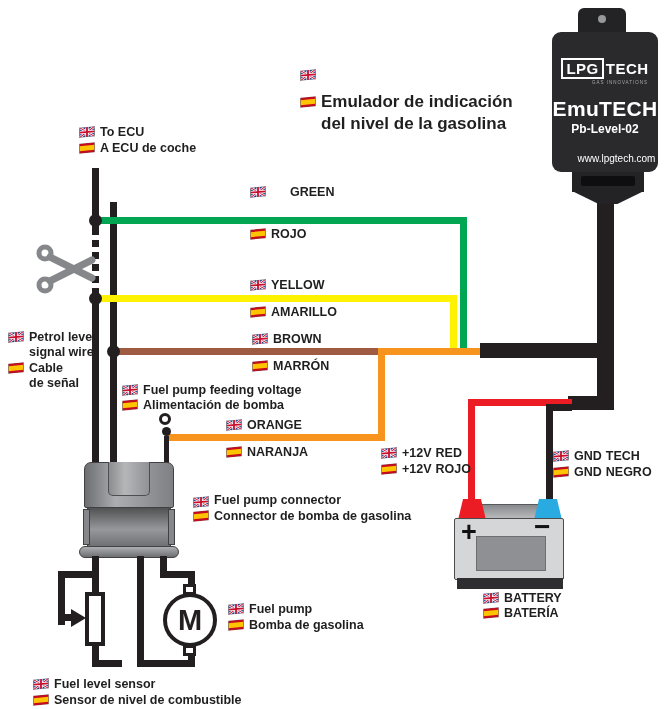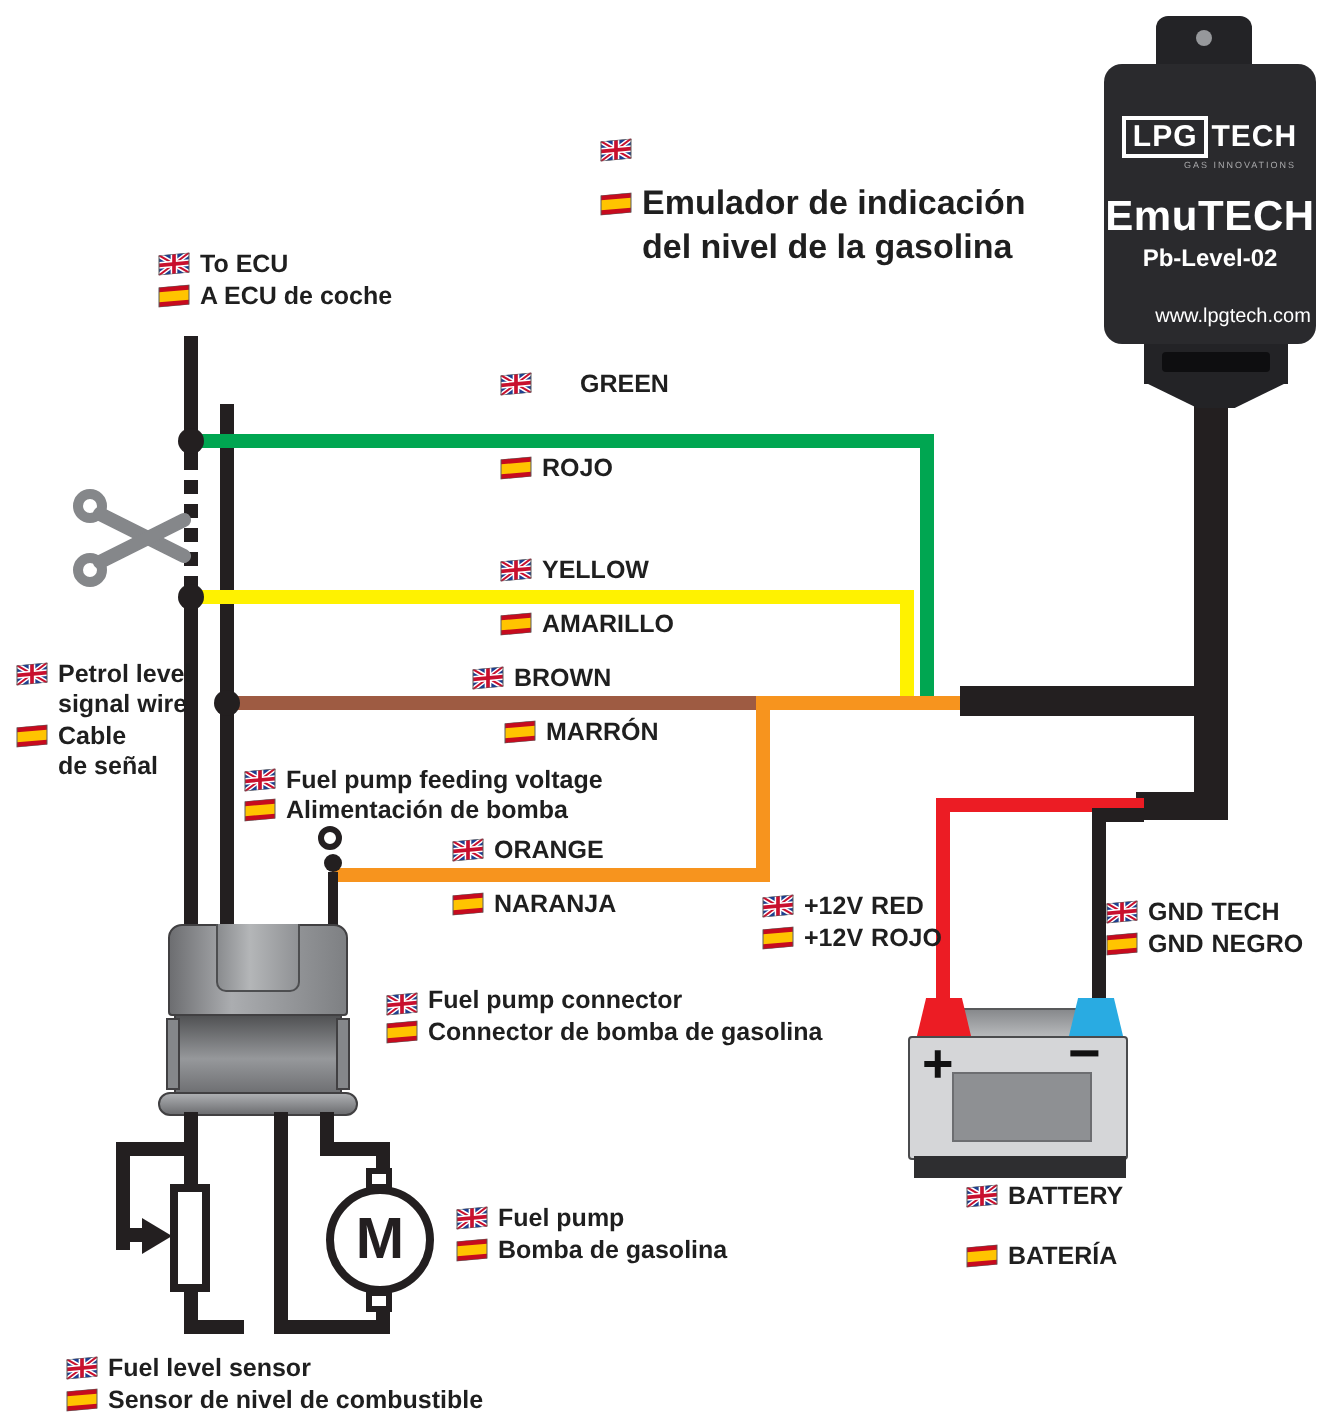--- a/index.html
+++ b/index.html
@@ -283,21 +283,21 @@
     <span class="flag">
         <svg viewBox="0 0 18 12">
           <rect width="18" height="12" fill="#c60b1e"></rect>
           <rect y="3" width="18" height="6" fill="#ffc400"></rect>
           <rect width="18" height="12" fill="none" stroke="#5a5a5a" stroke-width=".6"></rect>
         </svg>
       </span>
     <span>AMARILLO</span>
   </div>
 
-  <div class="lbl" style="left:236px;top:333px;">
+  <div class="lbl" style="left:252px;top:333px;">
     <span class="flag">
         <svg viewBox="0 0 18 12">
           <rect width="18" height="12" fill="#1e3f8f"></rect>
           <path d="M0 0 L18 12 M18 0 L0 12" stroke="#fff" stroke-width="3"></path>
           <path d="M0 0 L18 12 M18 0 L0 12" stroke="#c8102e" stroke-width="1.2"></path>
           <rect x="7" width="4" height="12" fill="#fff"></rect>
           <rect y="4" width="18" height="4" fill="#fff"></rect>
           <rect x="7.9" width="2.2" height="12" fill="#c8102e"></rect>
           <rect y="4.9" width="18" height="2.2" fill="#c8102e"></rect>
           <rect width="18" height="12" fill="none" stroke="#5a5a5a" stroke-width=".6"></rect>
@@ -464,21 +464,21 @@
           <path d="M0 0 L18 12 M18 0 L0 12" stroke="#c8102e" stroke-width="1.2"></path>
           <rect x="7" width="4" height="12" fill="#fff"></rect>
           <rect y="4" width="18" height="4" fill="#fff"></rect>
           <rect x="7.9" width="2.2" height="12" fill="#c8102e"></rect>
           <rect y="4.9" width="18" height="2.2" fill="#c8102e"></rect>
           <rect width="18" height="12" fill="none" stroke="#5a5a5a" stroke-width=".6"></rect>
         </svg>
       </span>
     <span>BATTERY</span>
   </div>
-  <div class="lbl" style="left:483px;top:622px;">
+  <div class="lbl" style="left:483px;top:607px;">
     <span class="flag">
         <svg viewBox="0 0 18 12">
           <rect width="18" height="12" fill="#c60b1e"></rect>
           <rect y="3" width="18" height="6" fill="#ffc400"></rect>
           <rect width="18" height="12" fill="none" stroke="#5a5a5a" stroke-width=".6"></rect>
         </svg>
       </span>
     <span>BATERÍA</span>
   </div>
 

